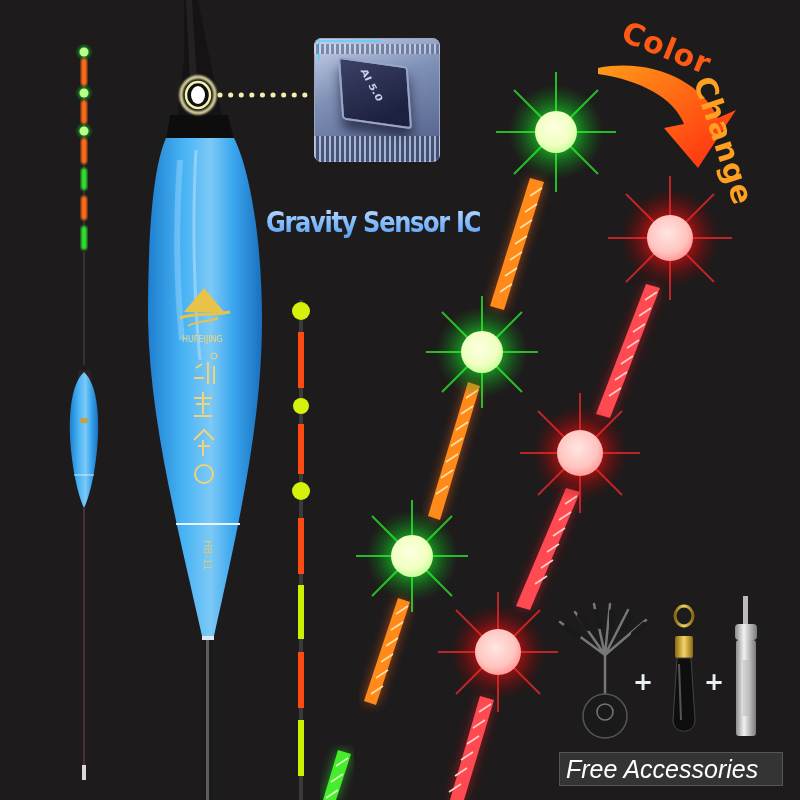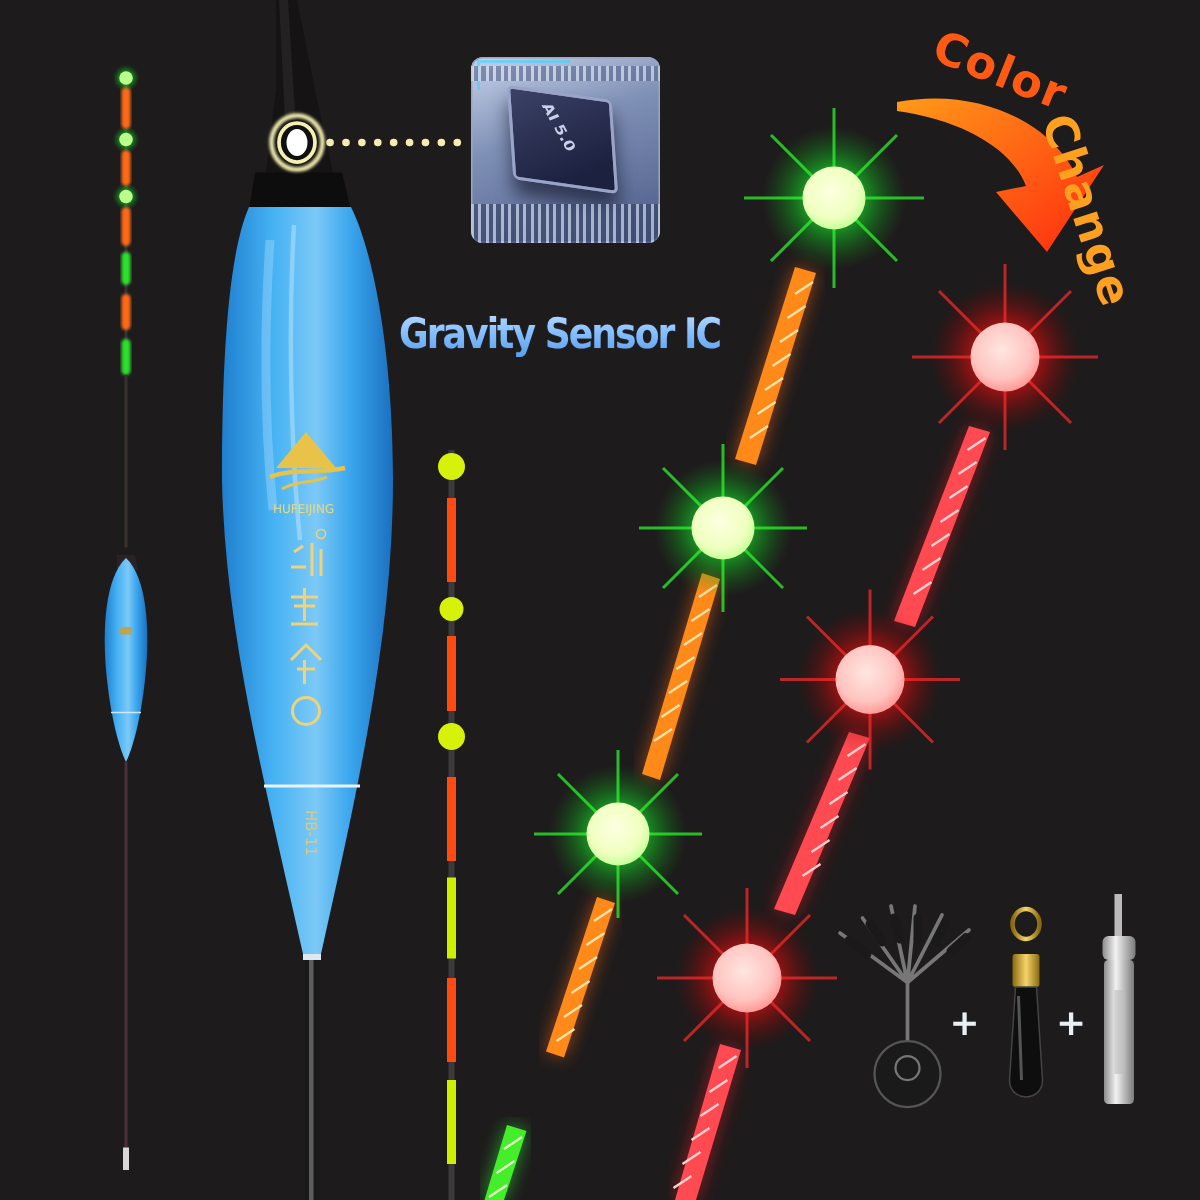--- a/index.html
+++ b/index.html
@@ -350,13 +350,14 @@
   <div class="cc-word" style="left:630px; top:14px; color:#ff5a14; transform: rotate(22deg); transform-origin:left top;">
     <span>Color</span>
   </div>
   <div class="cc-word" style="left:720px; top:72px; color:#ffa020; transform: rotate(72deg); transform-origin:left top;">
     <span>Change</span>
   </div>
 
   <div class="plus" style="left:633px; top:670px;">+</div>
   <div class="plus" style="left:704px; top:670px;">+</div>
 
+  <div class="free-badge">Free Accessories</div>
 </div>
 
 </body></html>

